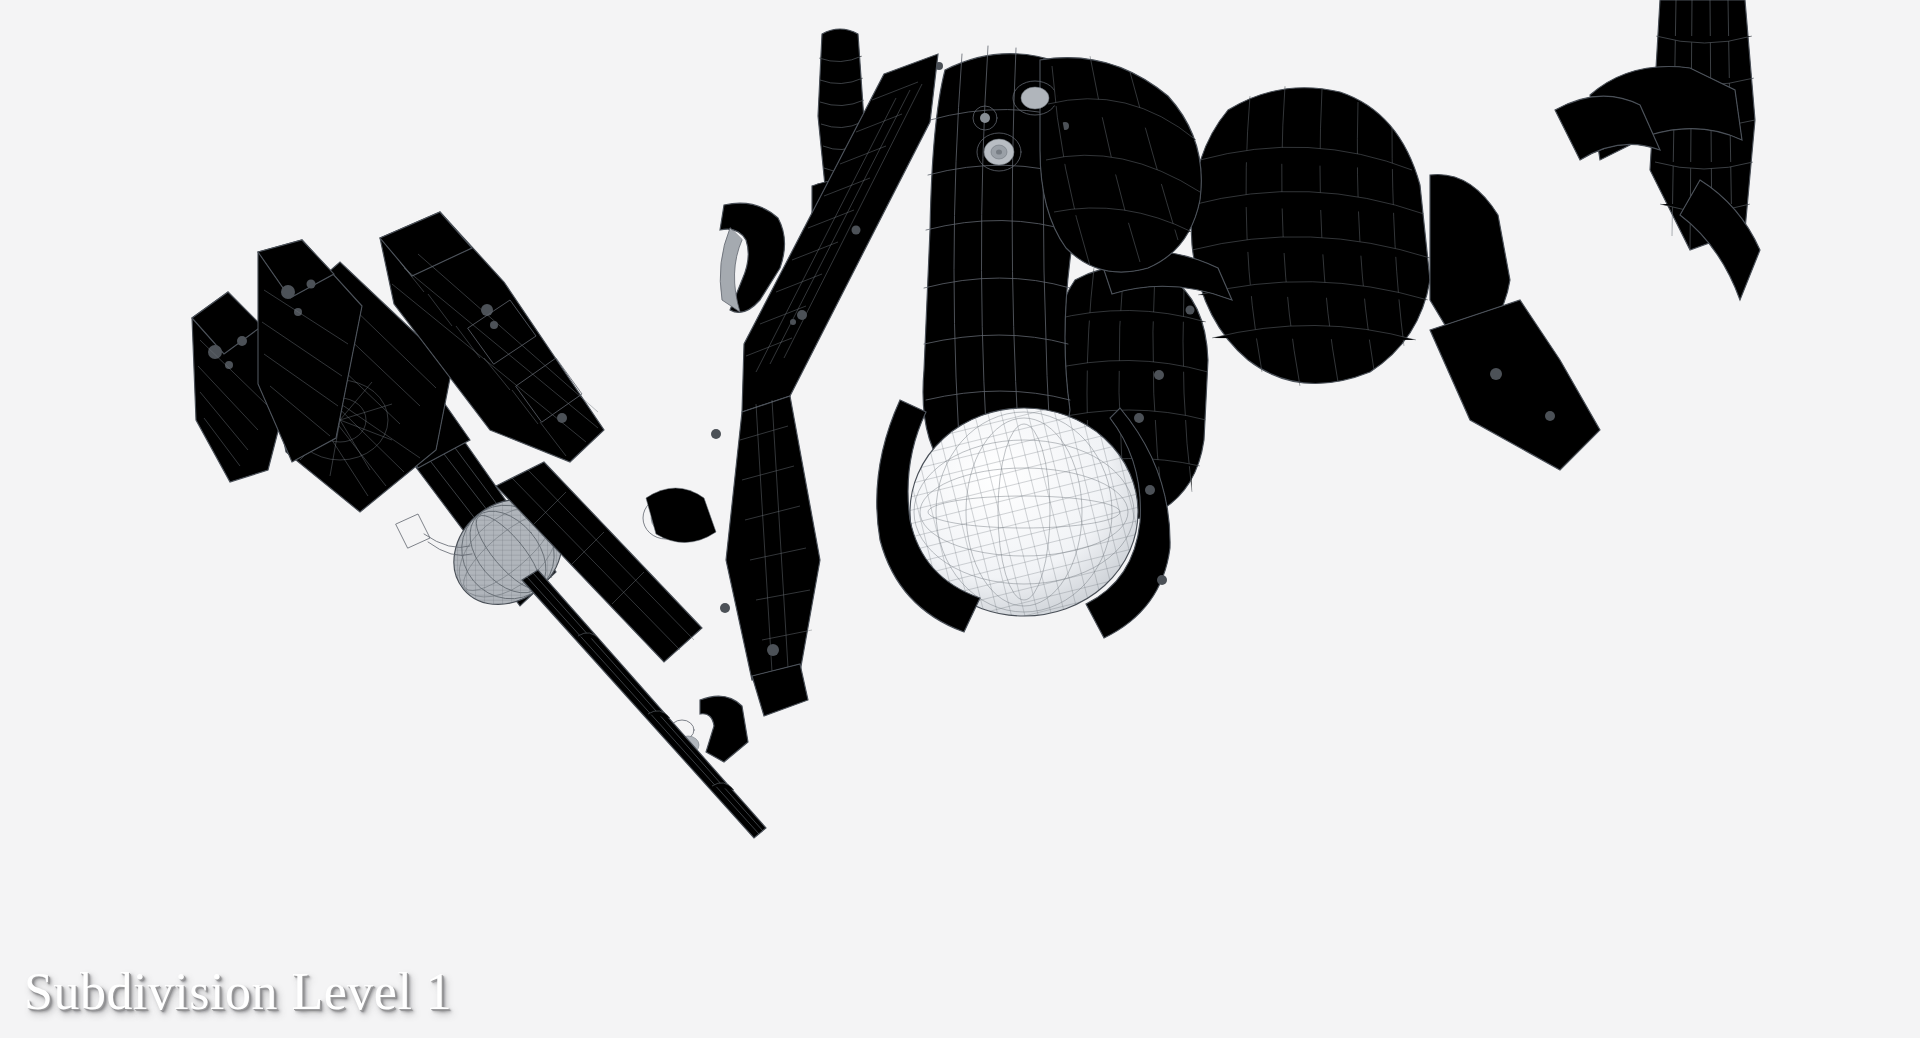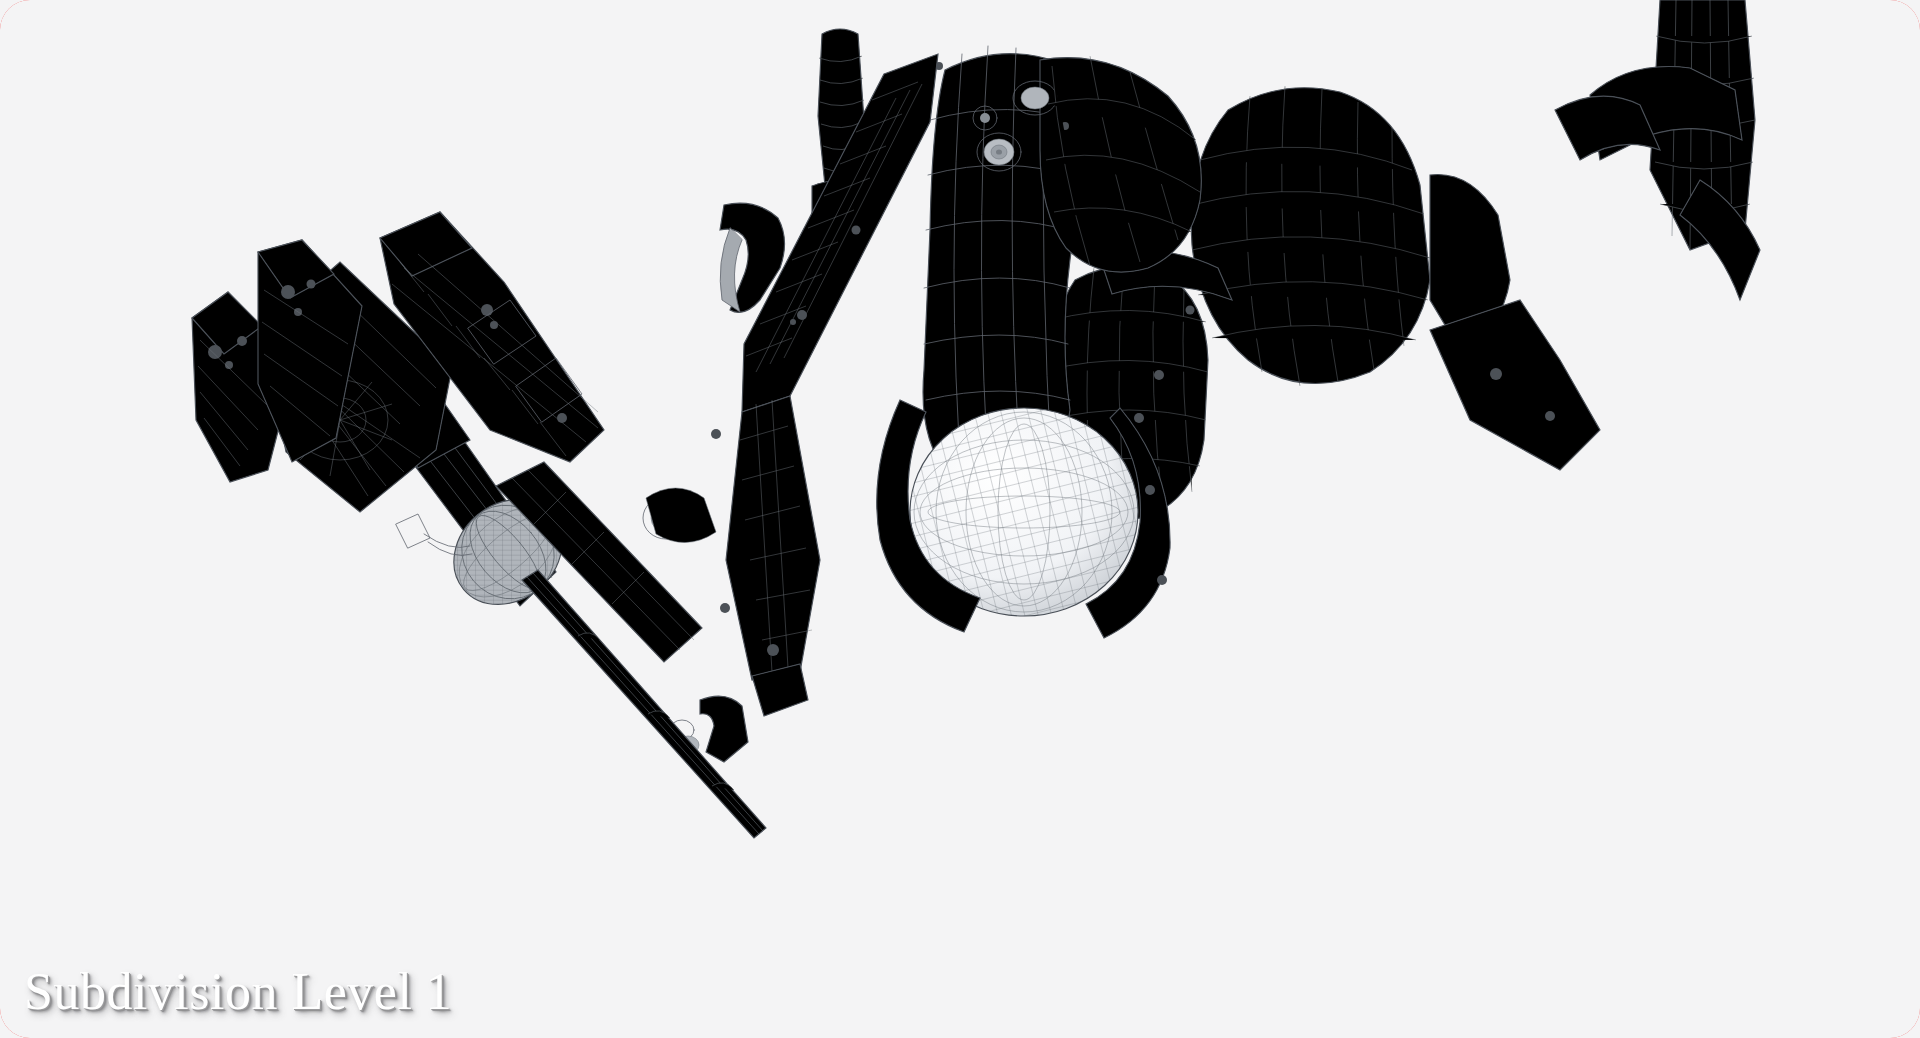--- a/index.html
+++ b/index.html
@@ -62,21 +62,21 @@
   }
   .wire-thin  { stroke-width: 0.55; stroke: #6d737b; }
   .wire-dense { stroke-width: 0.45; stroke: #70767e; }
   .wire-out   { stroke-width: 1.15; stroke: #4a5058; }
 
   .bolt  { fill:#4c5157; }
 </style>
 </head>
 <body>
 
-<div id="viewport" style="background: #ef4444; border-radius: 30px;">
+<div id="viewport" style="background: #ef4444;">
 
   <svg id="render-svg" viewBox="0 0 1920 1038" preserveAspectRatio="none" shape-rendering="geometricPrecision">
 
     <defs>
 
       <pattern id="grid-fine" width="11" height="11" patternUnits="userSpaceOnUse">
         <path d="M11 0 L0 0 0 11" fill="none" stroke="#6d737b" stroke-width="0.55"></path>
       </pattern>
       <pattern id="grid-fine-rot" width="11" height="11" patternUnits="userSpaceOnUse" patternTransform="rotate(38)">
         <path d="M11 0 L0 0 0 11" fill="none" stroke="#6d737b" stroke-width="0.55"></path>

